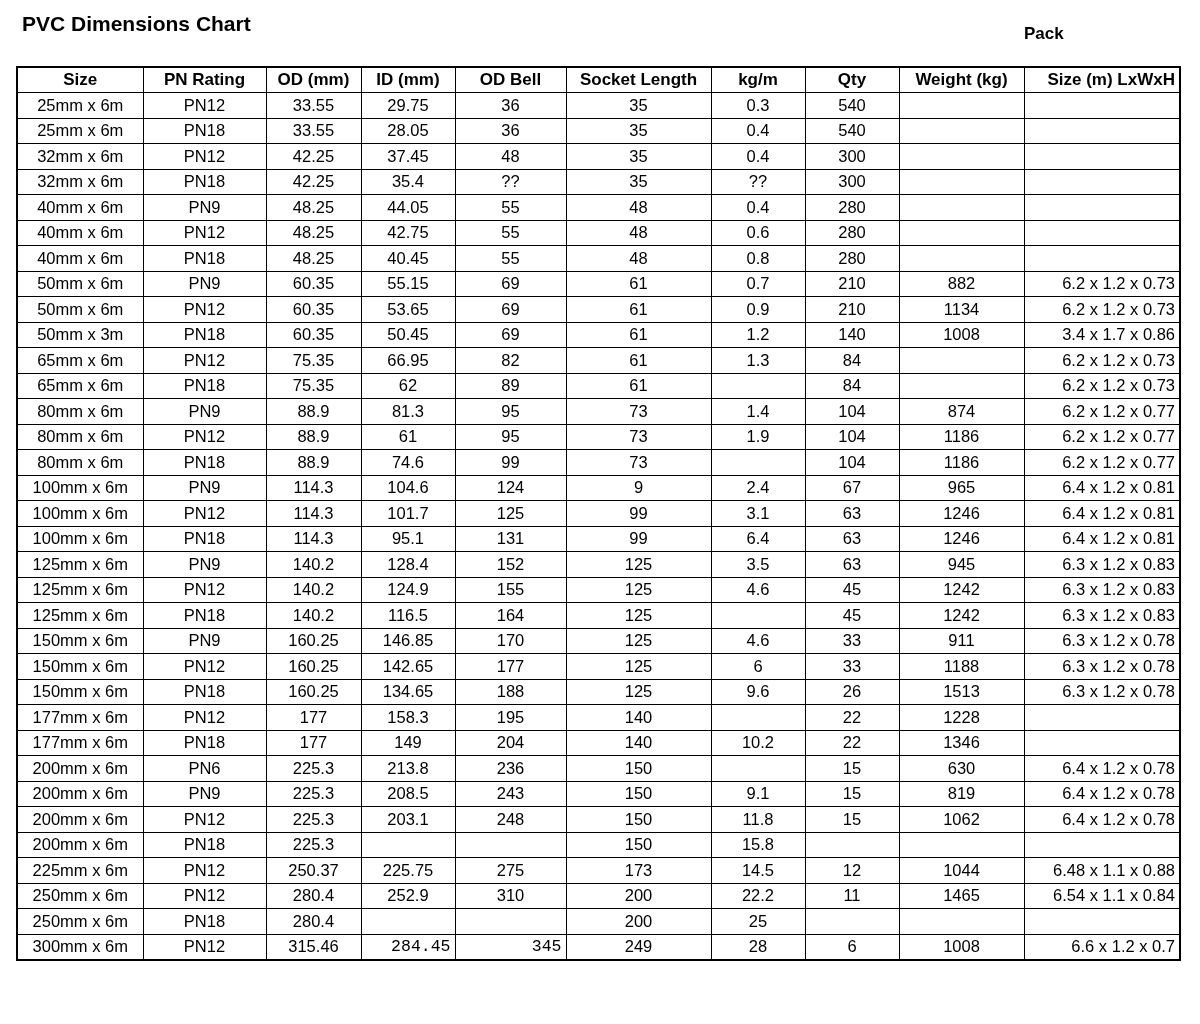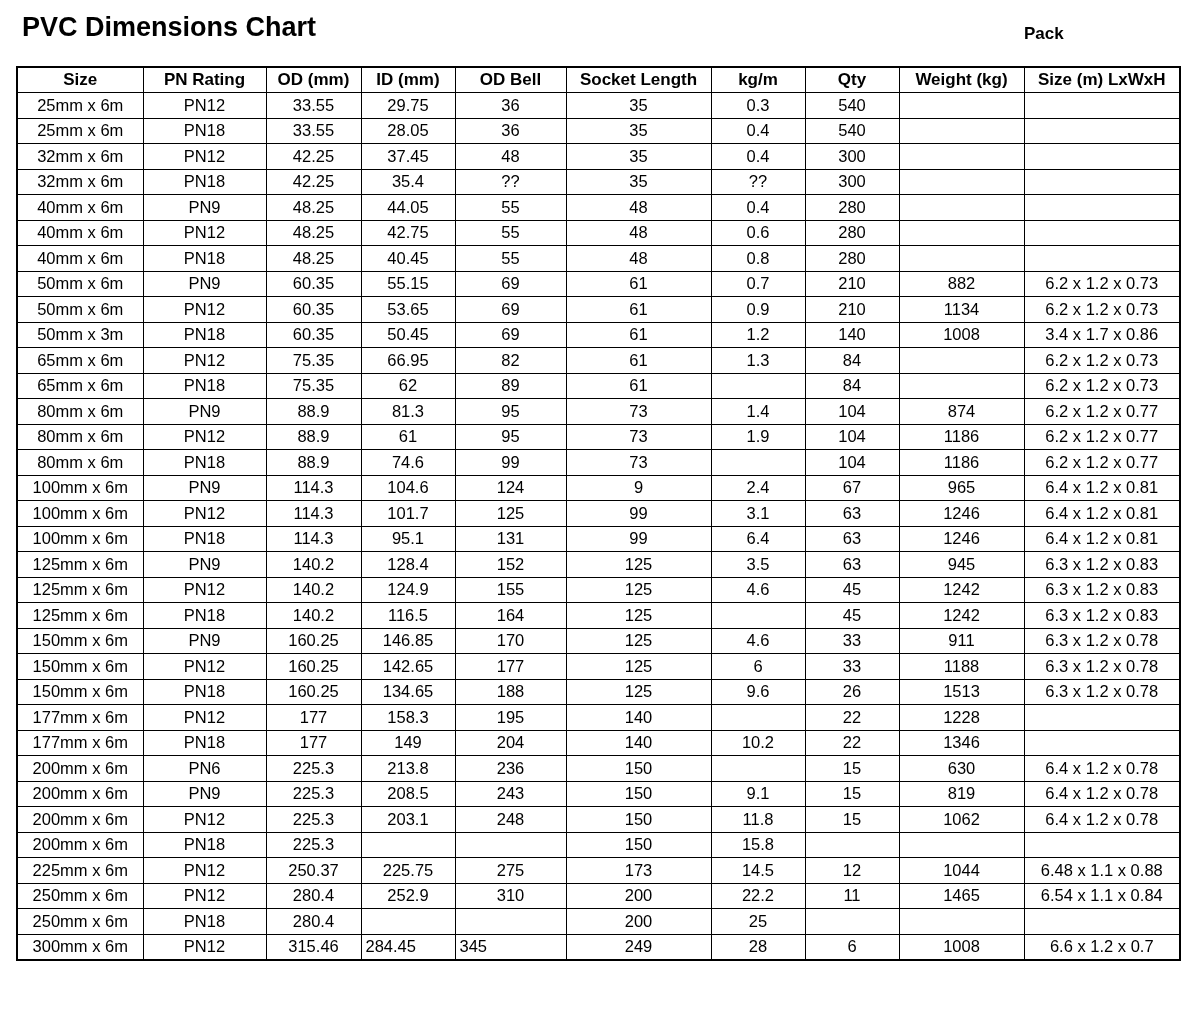--- a/index.html
+++ b/index.html
@@ -13,21 +13,21 @@
     position: relative;
     width: 1200px;
     height: 1024px;
     background: #ffffff;
     overflow: hidden;
   }
   .title {
     position: absolute;
     left: 22px;
     top: 12px;
-    font-size: 27px;
+    font-size: 21px;
     font-weight: 700;
     letter-spacing: 0;
     white-space: nowrap;
   }
   .pack-label {
     position: absolute;
     left: 1024px;
     top: 24px;
     font-size: 17px;
     font-weight: 700;
@@ -57,24 +57,25 @@
     height: 24px;
     font-weight: 700;
     font-size: 17px;
     margin-left: 40px;
   }
   table.dim-table td {
     height: 24.5px;
   }
   table.dim-table th:last-child,
   table.dim-table td.left {
-    text-align: center;
+    text-align: right;
   }
   table.dim-table td.ar {
-    text-align: left;
+    text-align: right;
+    font-family: Liberation Mono, monospace;
   }
 </style>
 </head>
 <body>
 
 <div class="page">
 
   <div class="title">PVC Dimensions Chart</div>
 
   <div class="pack-label">Pack</div>

